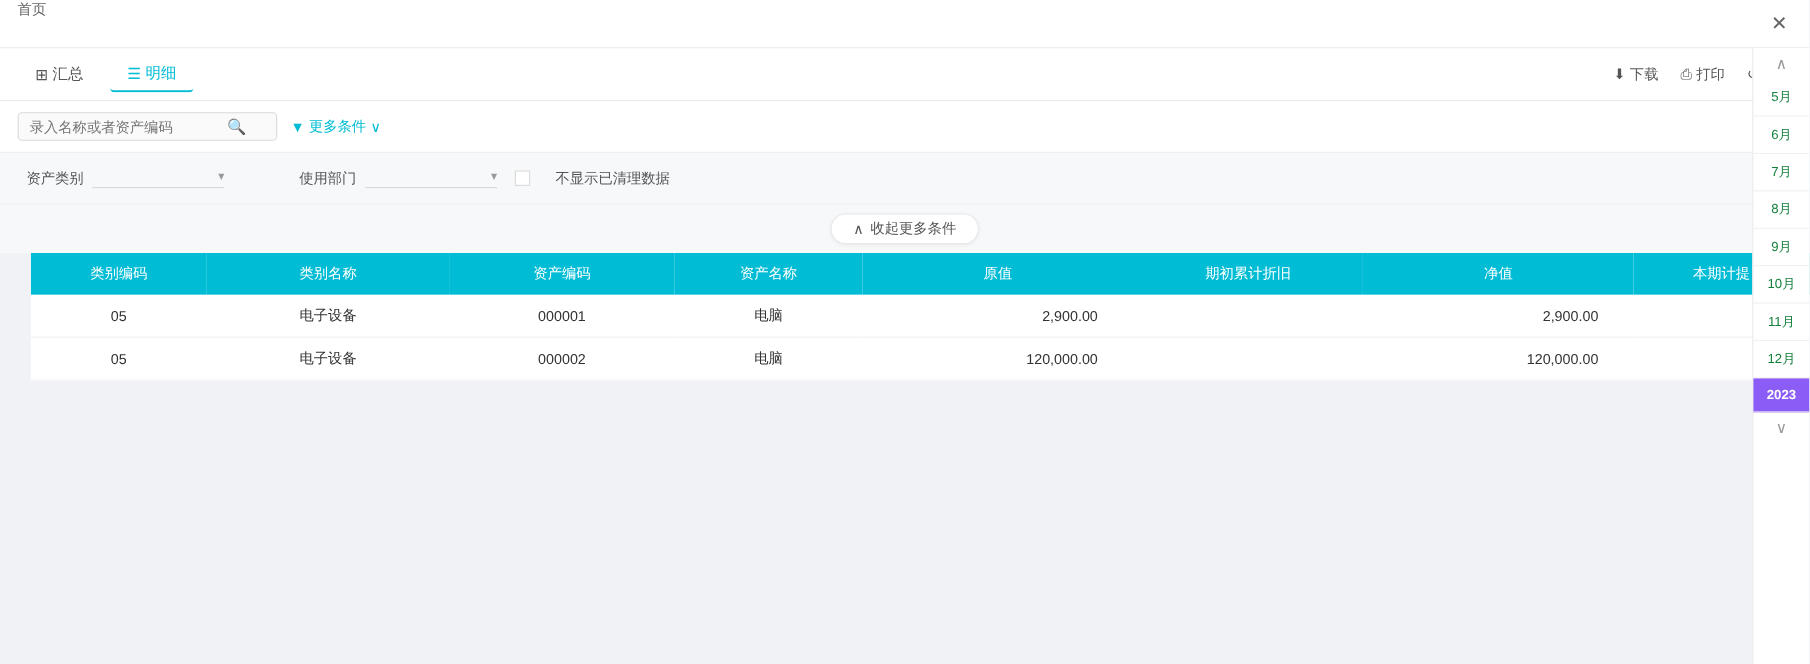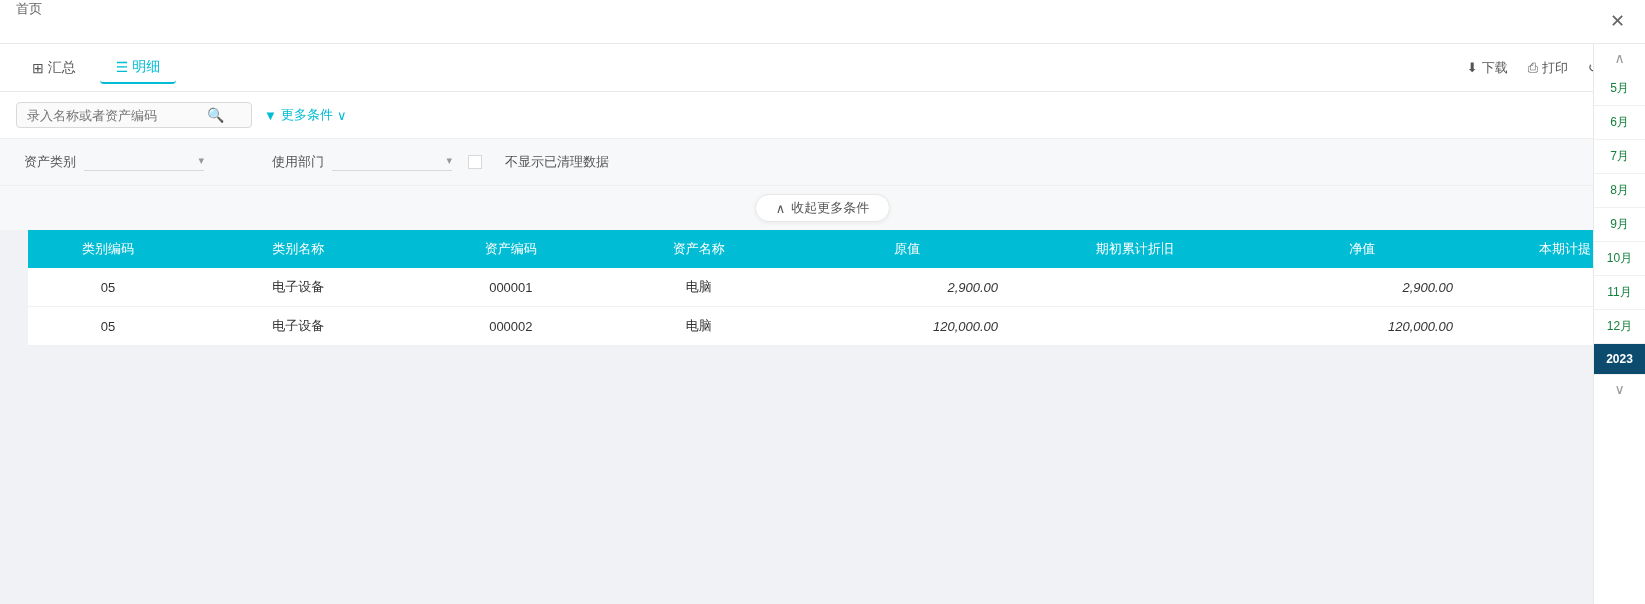--- a/index.html
+++ b/index.html
@@ -279,21 +279,21 @@
     tbody tr {
       border-bottom: 1px solid #f0f0f0;
       background: #fff;
     }
     tbody td {
       padding: 10px 32px;
       font-size: 13px;
       color: #333;
       text-align: center;
     }
-    tbody td.right { text-align: right; font-style: italic; }
+    tbody td.right { text-align: right; }
     .total-row {
       background: #e6f7ff !important;
     }
     .total-row td {
       color: #333;
     }
     .total-icon {
       color: #9c27b0;
       margin-right: 4px;
       font-size: 13px;
@@ -315,21 +315,21 @@
     .month-item {
       width: 100%;
       text-align: center;
       padding: 8px 0;
       font-size: 12px;
       color: #15803d;
       cursor: pointer;
       border-bottom: 1px solid #f0f0f0;
     }
     .month-item.active-year {
-      background: #0c4a6e;
+      background: #8b5cf6;
       color: #fff;
       font-weight: bold;
     }
     .up-arrow-btn {
       width: 100%;
       text-align: center;
       padding: 6px 0;
       color: #999;
       cursor: pointer;
       font-size: 14px;

